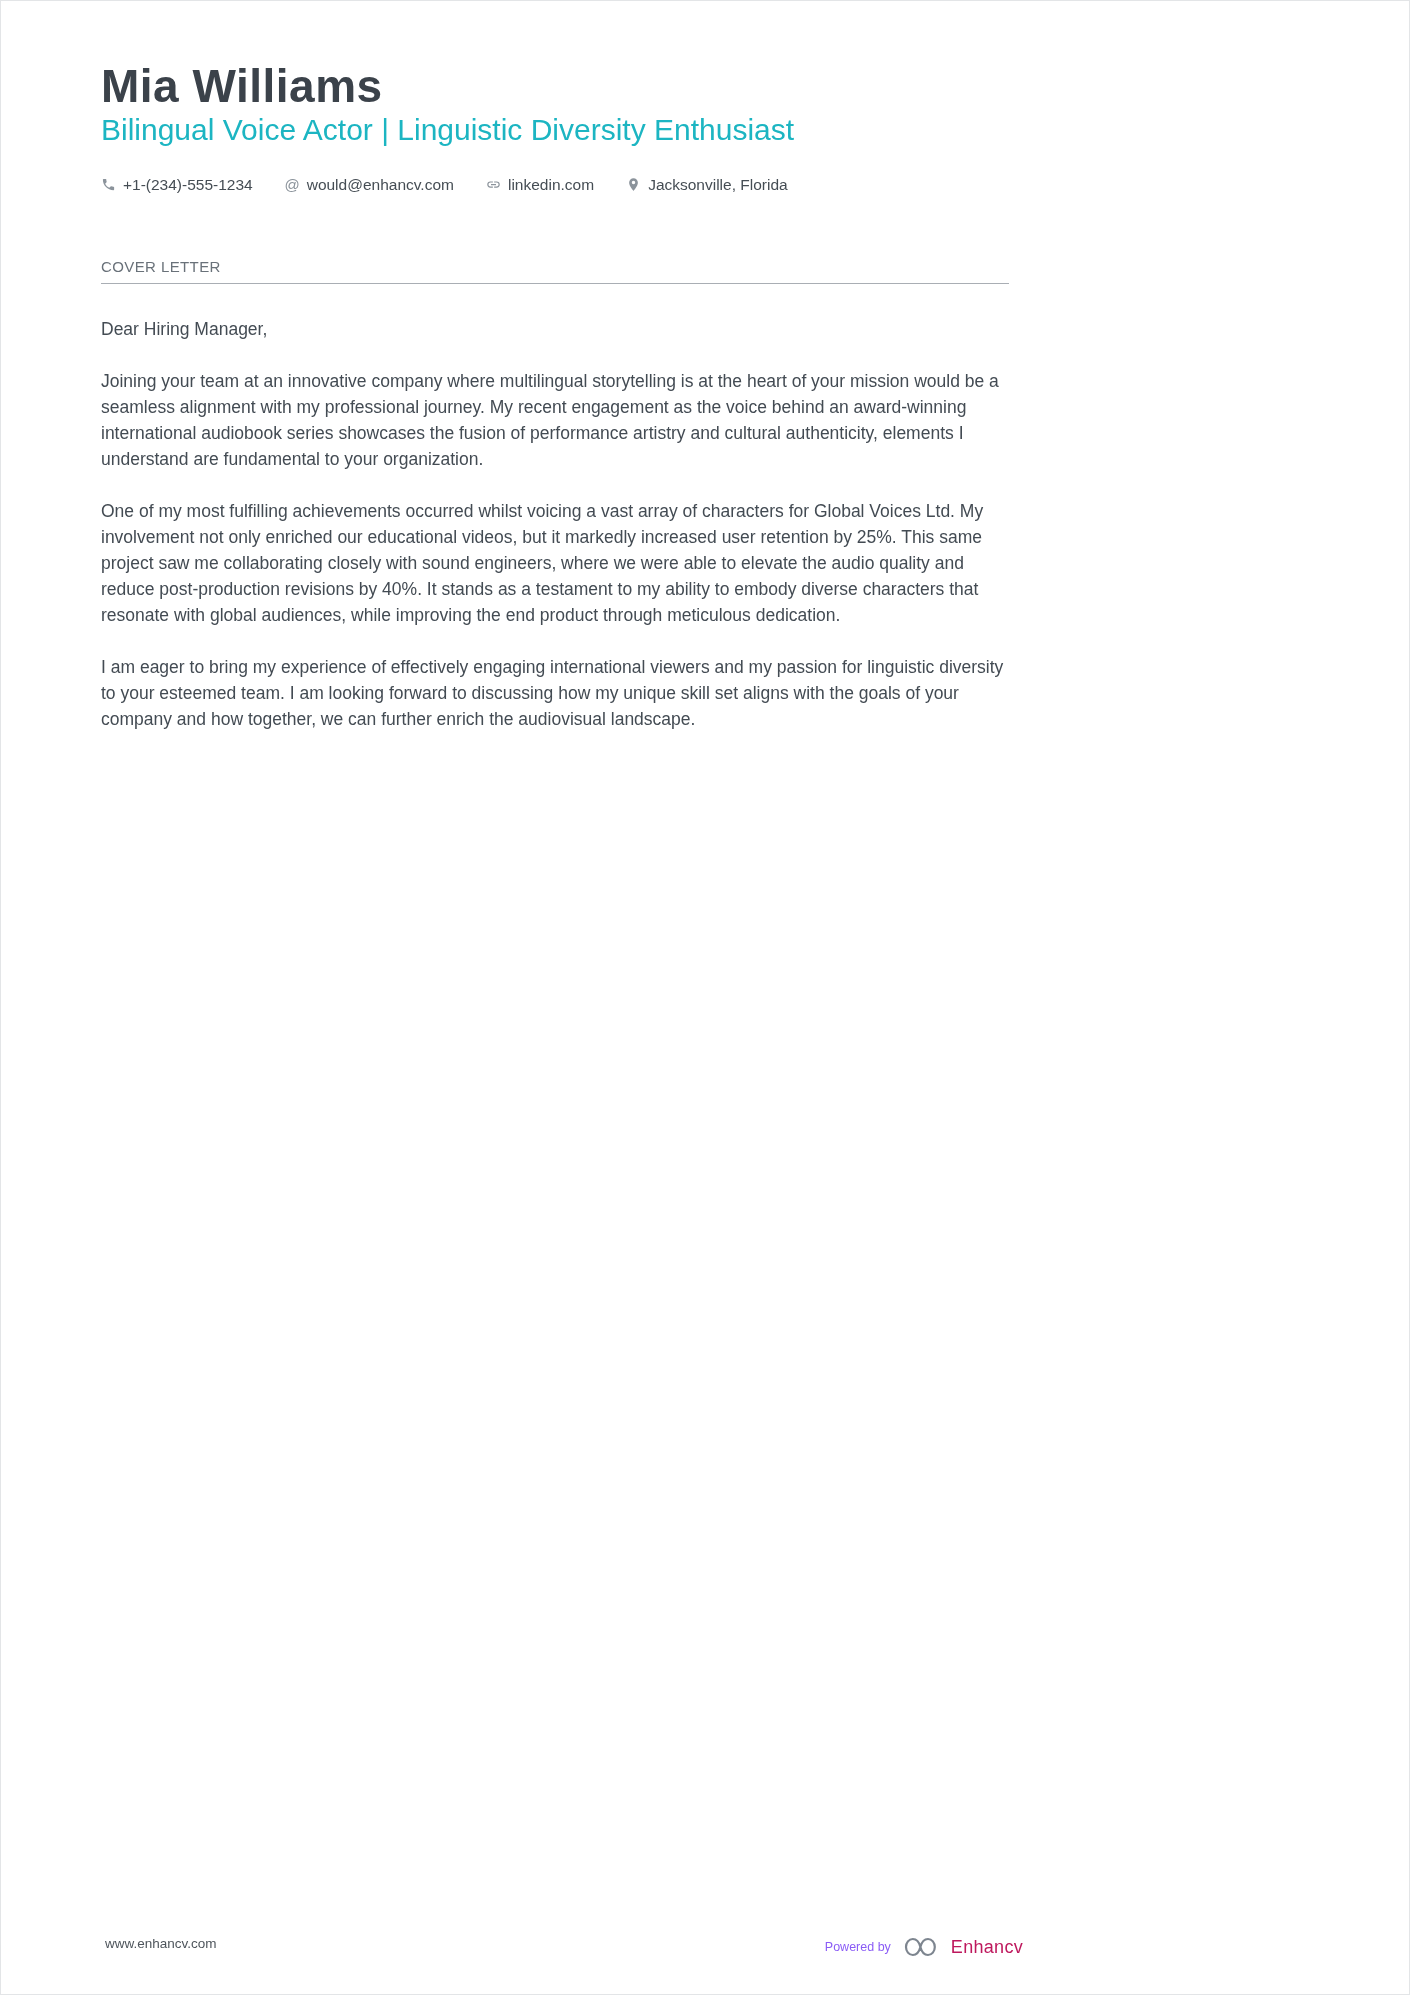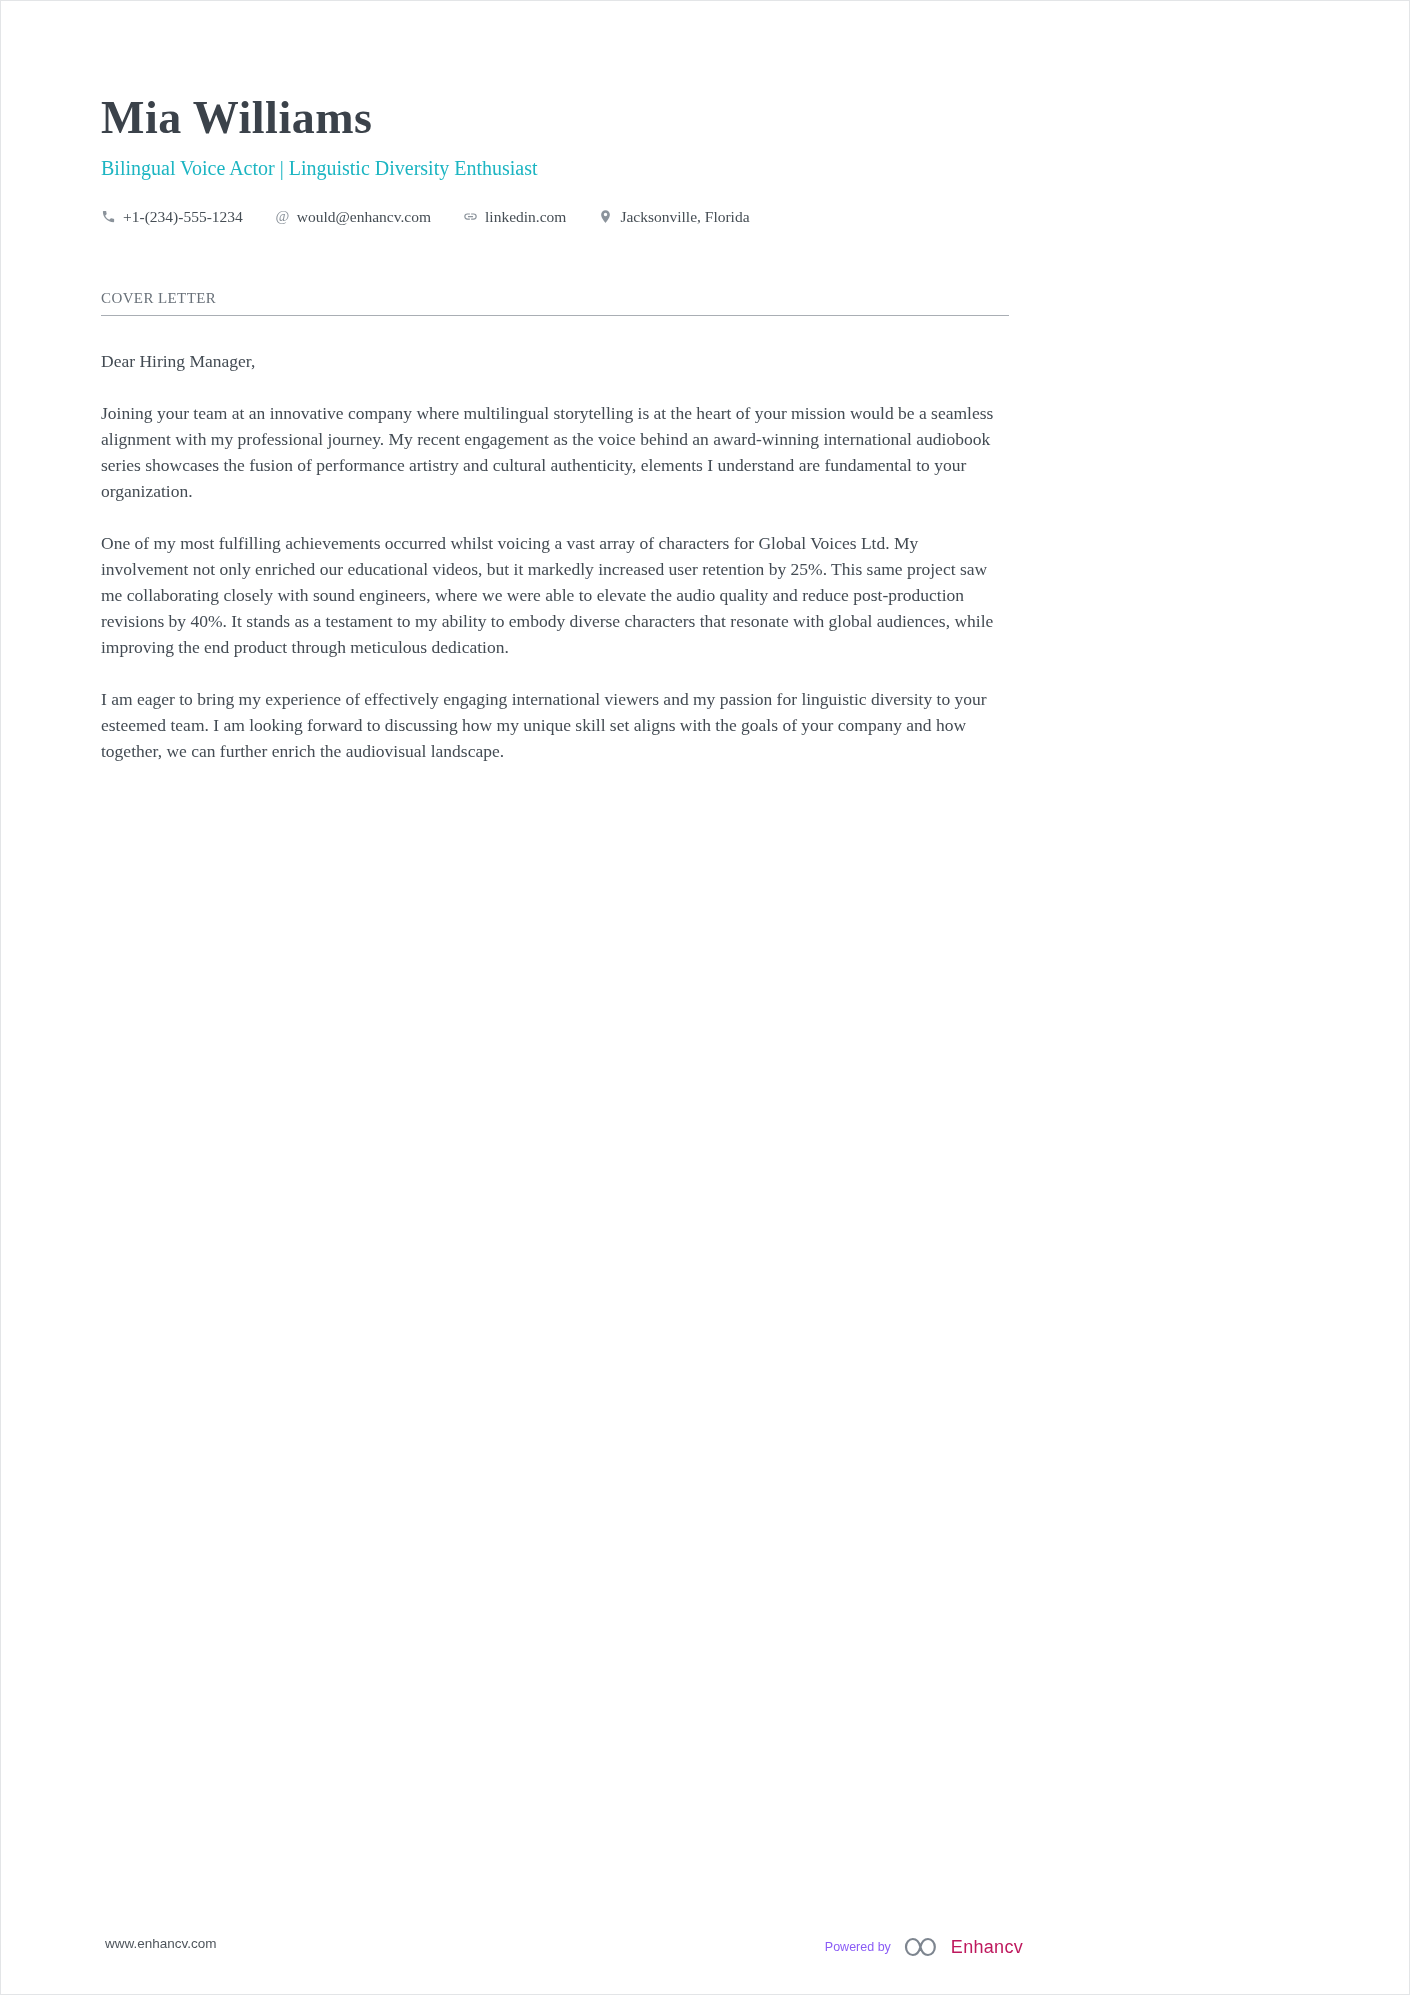--- a/index.html
+++ b/index.html
@@ -9,36 +9,34 @@
     width: 1410px;
     height: 1995px;
     background: #ffffff;
     border: 1px solid #e3e5e7;
     position: relative;
     font-family: "Liberation Sans", "DejaVu Sans", sans-serif;
     overflow: hidden;
   }
 
   .content {
-    padding: 92px 0 0 100px;
+    padding: 60px 0 0 100px;
     width: 1008px; 
-    font-family: Liberation Serif, serif;
   }
 
   .person-name {
     font-size: 46px;
     font-weight: 700;
     color: #3b424a;
     letter-spacing: 0.5px;
     line-height: 1.1;
   }
 
   .person-title {
-    margin-top: 12px;
-    font-size: 20px;
+    font-size: 30px;
     font-weight: 500;
     color: #1cb5c2;
     line-height: 1.2;
   }
 
   .contact-row {
     margin-top: 28px;
     display: flex;
     align-items: center;
     gap: 32px;

